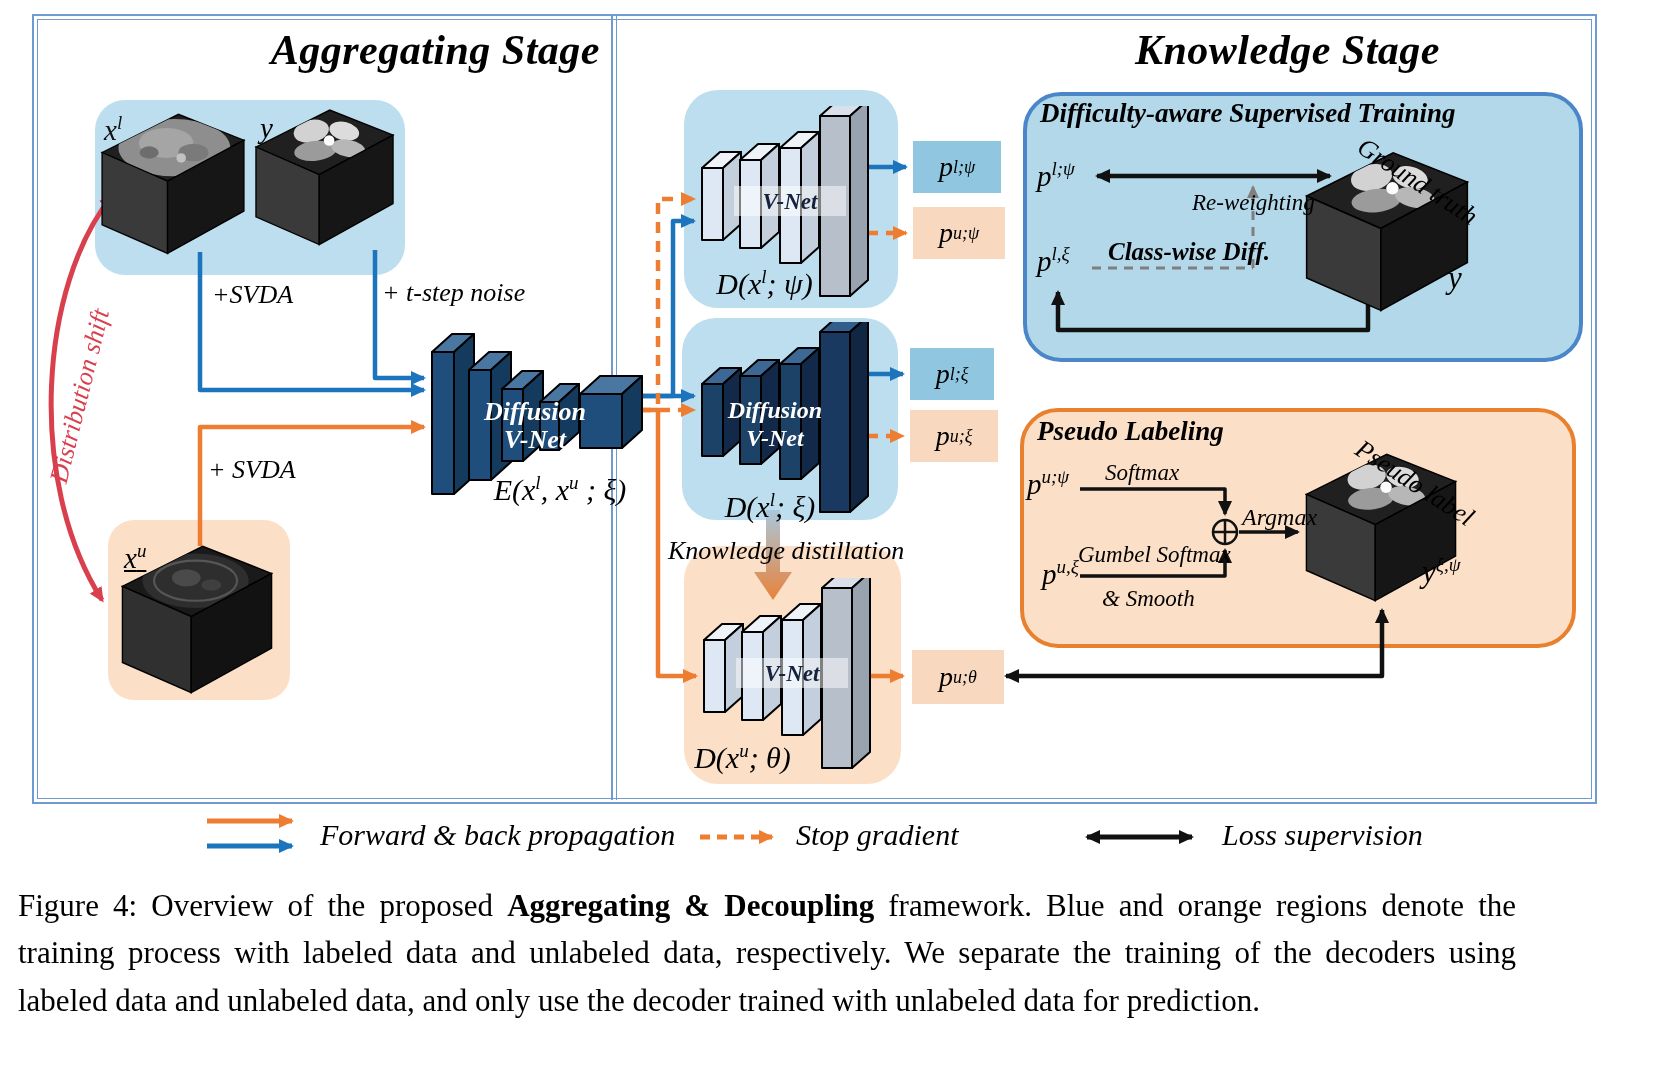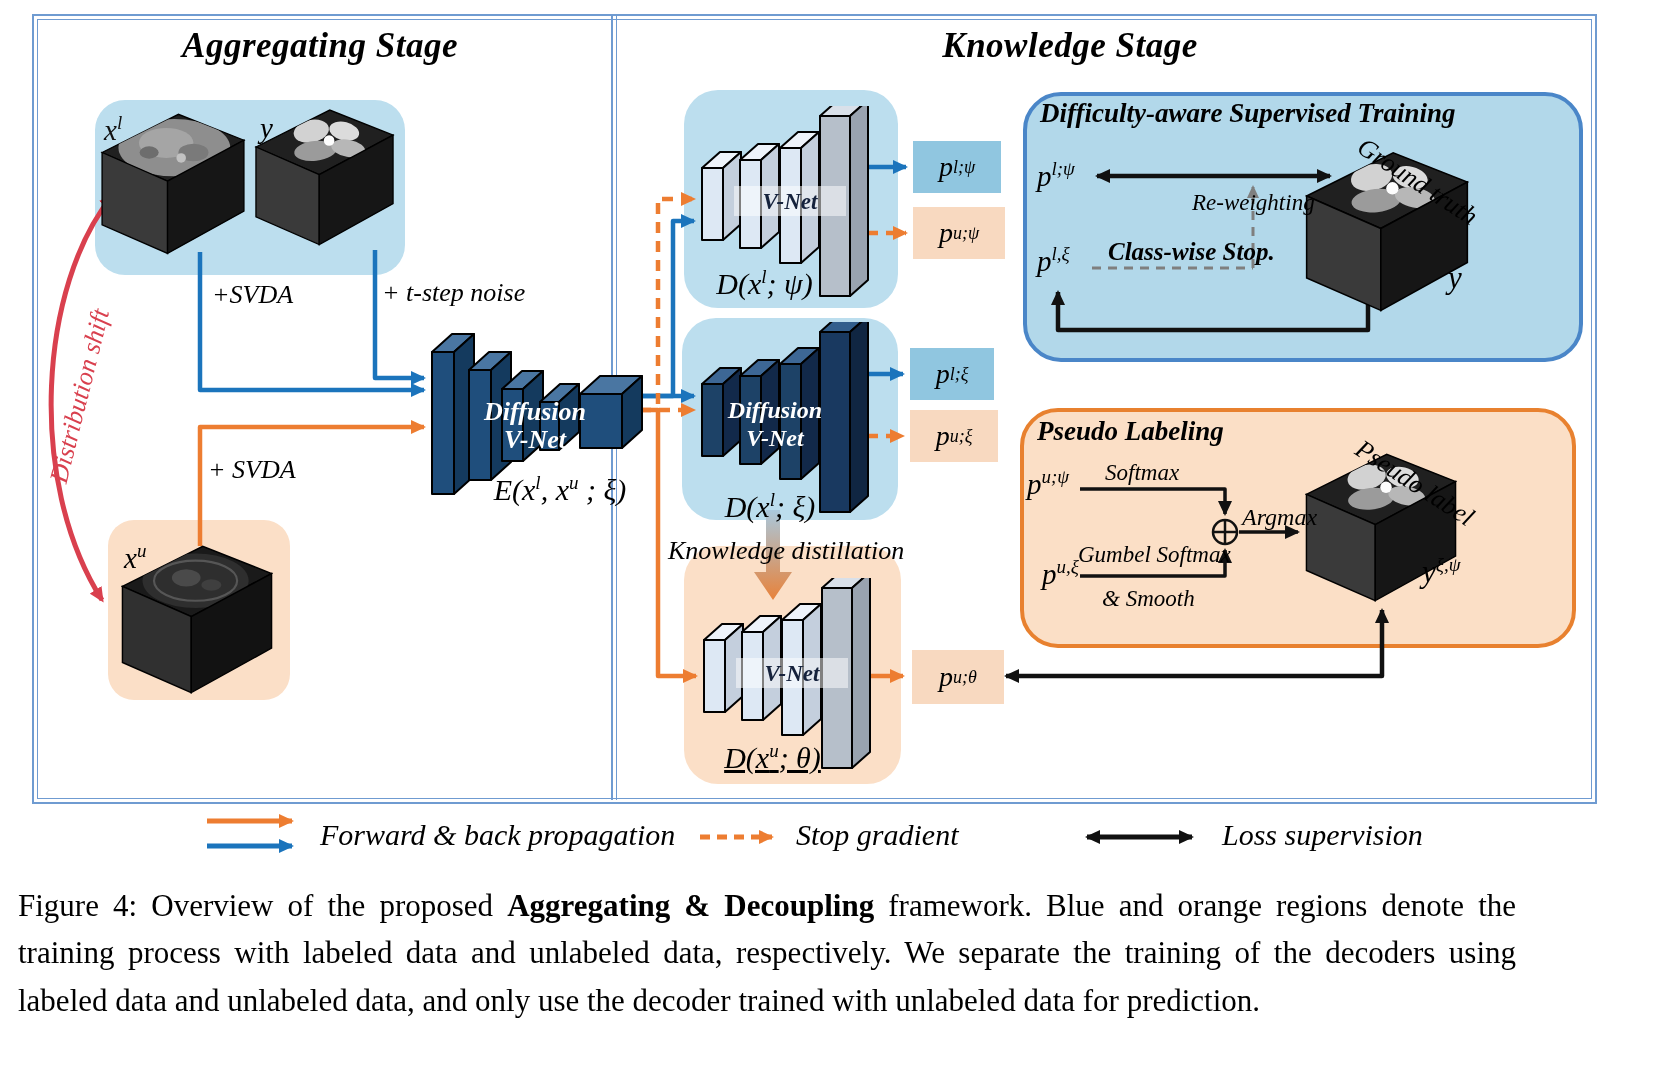--- a/index.html
+++ b/index.html
@@ -2,21 +2,21 @@
 <html><head>
 <meta charset="utf-8">
 <style>
   html,body{margin:0;padding:0;background:#fff;}
   #canvas{position:relative;width:1664px;height:1089px;background:#fff;overflow:hidden;
           font-family:"Liberation Serif",serif;color:#000;}
   .abs{position:absolute;}
   .frame{border:2px solid #6f9bd1;}
   .frame::after{content:"";position:absolute;inset:3px;border:1.5px solid #6f9bd1;}
   .divider{width:3px;border-left:2px solid #6f9bd1;border-right:1.5px solid #6f9bd1;}
-  .stage-title{font-weight:bold;font-style:italic;font-size:35px;text-align:center;letter-spacing:.5px;}
+  .stage-title{font-weight:bold;font-style:italic;font-size:42px;text-align:right;letter-spacing:.5px;}
   .region{border-radius:30px;}
   .bigbox{border-radius:38px;}
   .note{font-style:italic;font-size:26px;white-space:nowrap;}
   .small-note{font-style:italic;font-size:23px;white-space:nowrap;}
   .math{font-style:italic;font-size:29px;white-space:nowrap;}
   .math sup{font-size:19px;font-style:italic;}
   .dlabel{font-style:italic;font-size:30px;white-space:nowrap;}
   .dlabel sup{font-size:19px;}
   .pbox{display:flex;align-items:center;justify-content:center;font-style:italic;font-size:28px;}
   .pbox sup{font-size:18px;}
@@ -293,36 +293,36 @@
       <polygon points="122,10 140,-6 170,-6 152,10" fill="#d9e0e9"></polygon>
         <polygon points="152,10 170,-6 170,174 152,190" fill="#99a3b0"></polygon>
         <rect x="122" y="10" width="30" height="180" fill="#b6bfca"></rect>
     </g>
     <rect x="36" y="80" width="112" height="30" fill="rgba(255,255,255,0.5)"></rect>
     <text x="92" y="103" text-anchor="middle" font-size="23" font-weight="bold" font-style="italic" fill="#15223c">V-Net</text>
   </svg>
 
   <div class="abs math z4" style="left:104px;top:112px;color:#111;"><span>x</span><sup>l</sup></div>
   <div class="abs math z4" style="left:260px;top:112px;">y</div>
-  <div class="abs math z4" style="left:124px;top:540px;"><span>x</span><sup>u</sup></div>
+  <div class="abs math z4" style="left:124px;top:540px;text-decoration:underline;"><span>x</span><sup>u</sup></div>
   <div class="abs note z4" style="left:212px;top:280px;">+SVDA</div>
   <div class="abs note z4" style="left:382px;top:278px;">+ t-step noise</div>
   <div class="abs note z4" style="left:208px;top:455px;">+ SVDA</div>
   <div class="abs note z4" style="left:-30px;top:381px;width:220px;text-align:center;color:#d9404e;transform:rotate(-76deg);">Distribution shift</div>
   <div class="abs dlabel z4" style="left:430px;top:472px;width:260px;text-align:center;">
     <span>E(x</span><sup>l</sup><span>, x</span><sup>u</sup><span> ; ξ)</span>
   </div>
 
   <div class="abs dlabel z4" style="left:682px;top:266px;width:165px;text-align:center;">
     <span>D(x</span><sup>l</sup><span>; ψ)</span>
   </div>
   <div class="abs dlabel z4" style="left:690px;top:489px;width:160px;text-align:center;">
     <span>D(x</span><sup>l</sup><span>; ξ)</span>
   </div>
-  <div class="abs dlabel z4" style="left:690px;top:740px;width:165px;text-align:center;text-decoration:underline;">
+  <div class="abs dlabel z4" style="left:660px;top:740px;width:165px;text-align:center;">
     <span>D(x</span><sup>u</sup><span>; θ)</span>
   </div>
   <div class="abs note z4" style="left:668px;top:536px;">Knowledge distillation</div>
 
   <div class="abs pbox z3" style="left:913px;top:141px;width:88px;height:52px;background:#90c6e0;">
       <span>p</span>
       <sup>l;ψ</sup>
     </div>
   <div class="abs pbox z3" style="left:913px;top:207px;width:92px;height:52px;background:#f8d9c0;">
       <span>p</span>
@@ -338,21 +338,21 @@
     </div>
   <div class="abs pbox z3" style="left:912px;top:650px;width:92px;height:54px;background:#f8d9c0;">
       <span>p</span>
       <sup>u;θ</sup>
     </div>
 
   <div class="abs boxtitle z4" style="left:1040px;top:98px;">Difficulty-aware Supervised Training</div>
   <div class="abs math z4" style="left:1037px;top:158px;"><span>p</span><sup>l;ψ</sup></div>
   <div class="abs math z4" style="left:1037px;top:243px;"><span>p</span><sup>l,ξ</sup></div>
   <div class="abs small-note z4" style="left:1192px;top:190px;">Re-weighting</div>
-  <div class="abs z4" style="left:1108px;top:238px;font-weight:bold;font-style:italic;font-size:25px;white-space:nowrap;">Class-wise Stop.</div>
+  <div class="abs z4" style="left:1108px;top:238px;font-weight:bold;font-style:italic;font-size:25px;white-space:nowrap;">Class-wise Diff.</div>
   <div class="abs rot-label z4" style="left:1368px;top:132px;">Ground truth</div>
   <div class="abs math z4" style="left:1448px;top:260px;font-size:31px;">y</div>
 
   <div class="abs boxtitle z4" style="left:1037px;top:416px;">Pseudo Labeling</div>
   <div class="abs math z4" style="left:1027px;top:466px;"><span>p</span><sup>u;ψ</sup></div>
   <div class="abs math z4" style="left:1027px;top:556px;margin-left:15px;"><span>p</span><sup>u,ξ</sup></div>
   <div class="abs small-note z4" style="left:1105px;top:460px;">Softmax</div>
   <div class="abs small-note z4" style="left:1078px;top:542px;">Gumbel Softmax</div>
   <div class="abs small-note z4" style="left:1102px;top:586px;">&amp; Smooth</div>
   <div class="abs small-note z4" style="left:1242px;top:504px;font-size:24px;">Argmax</div>

